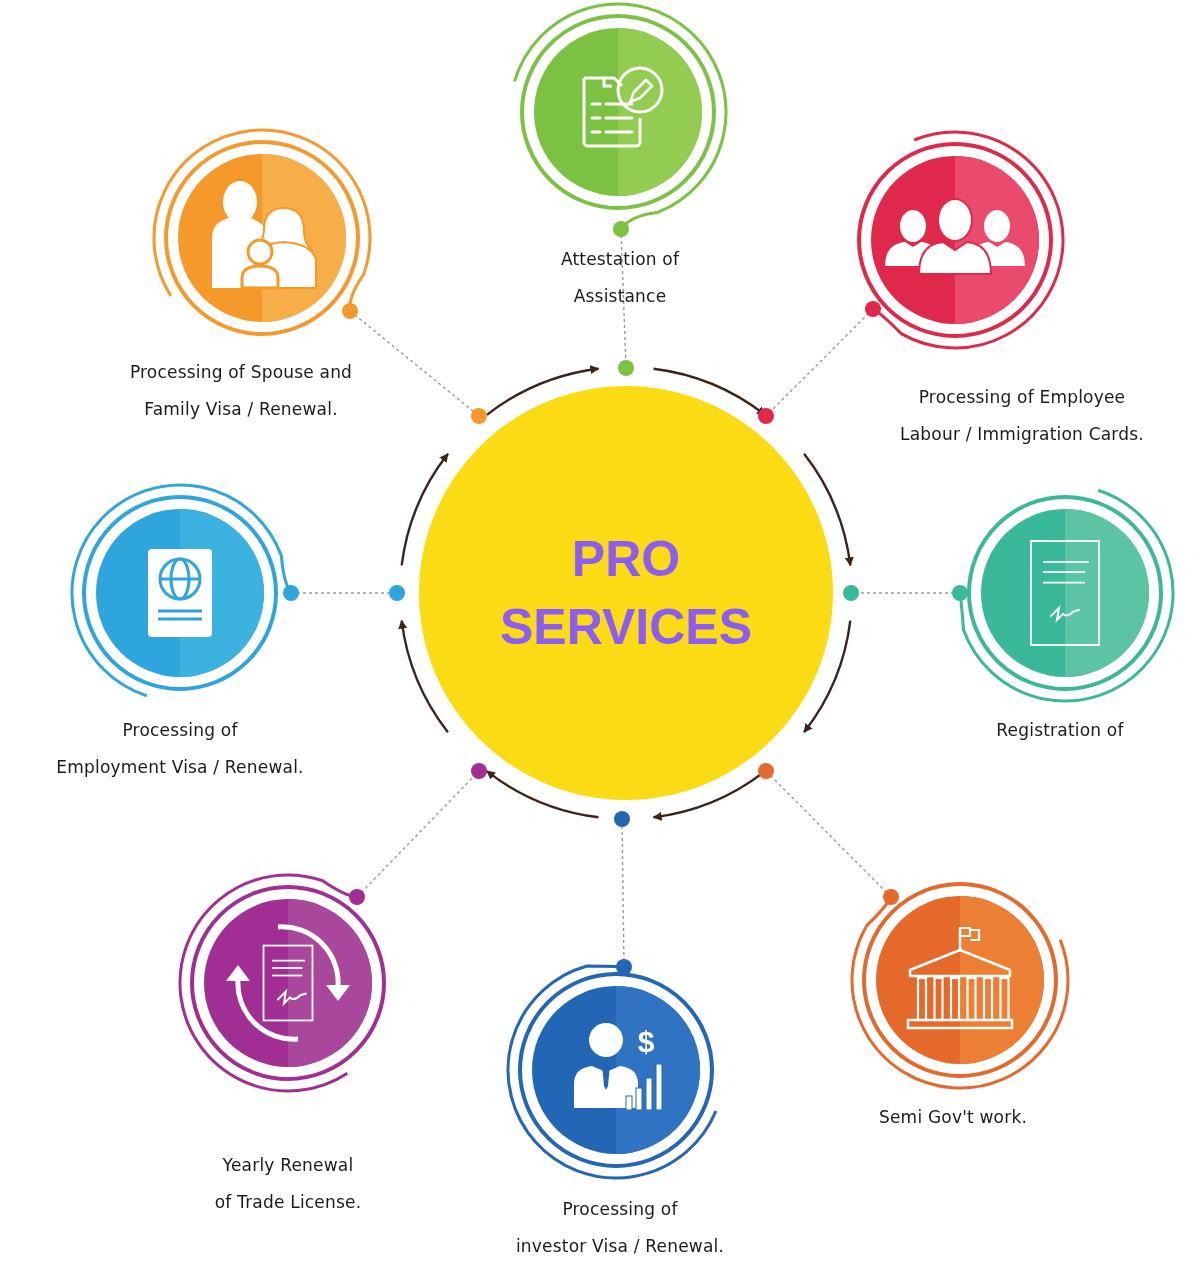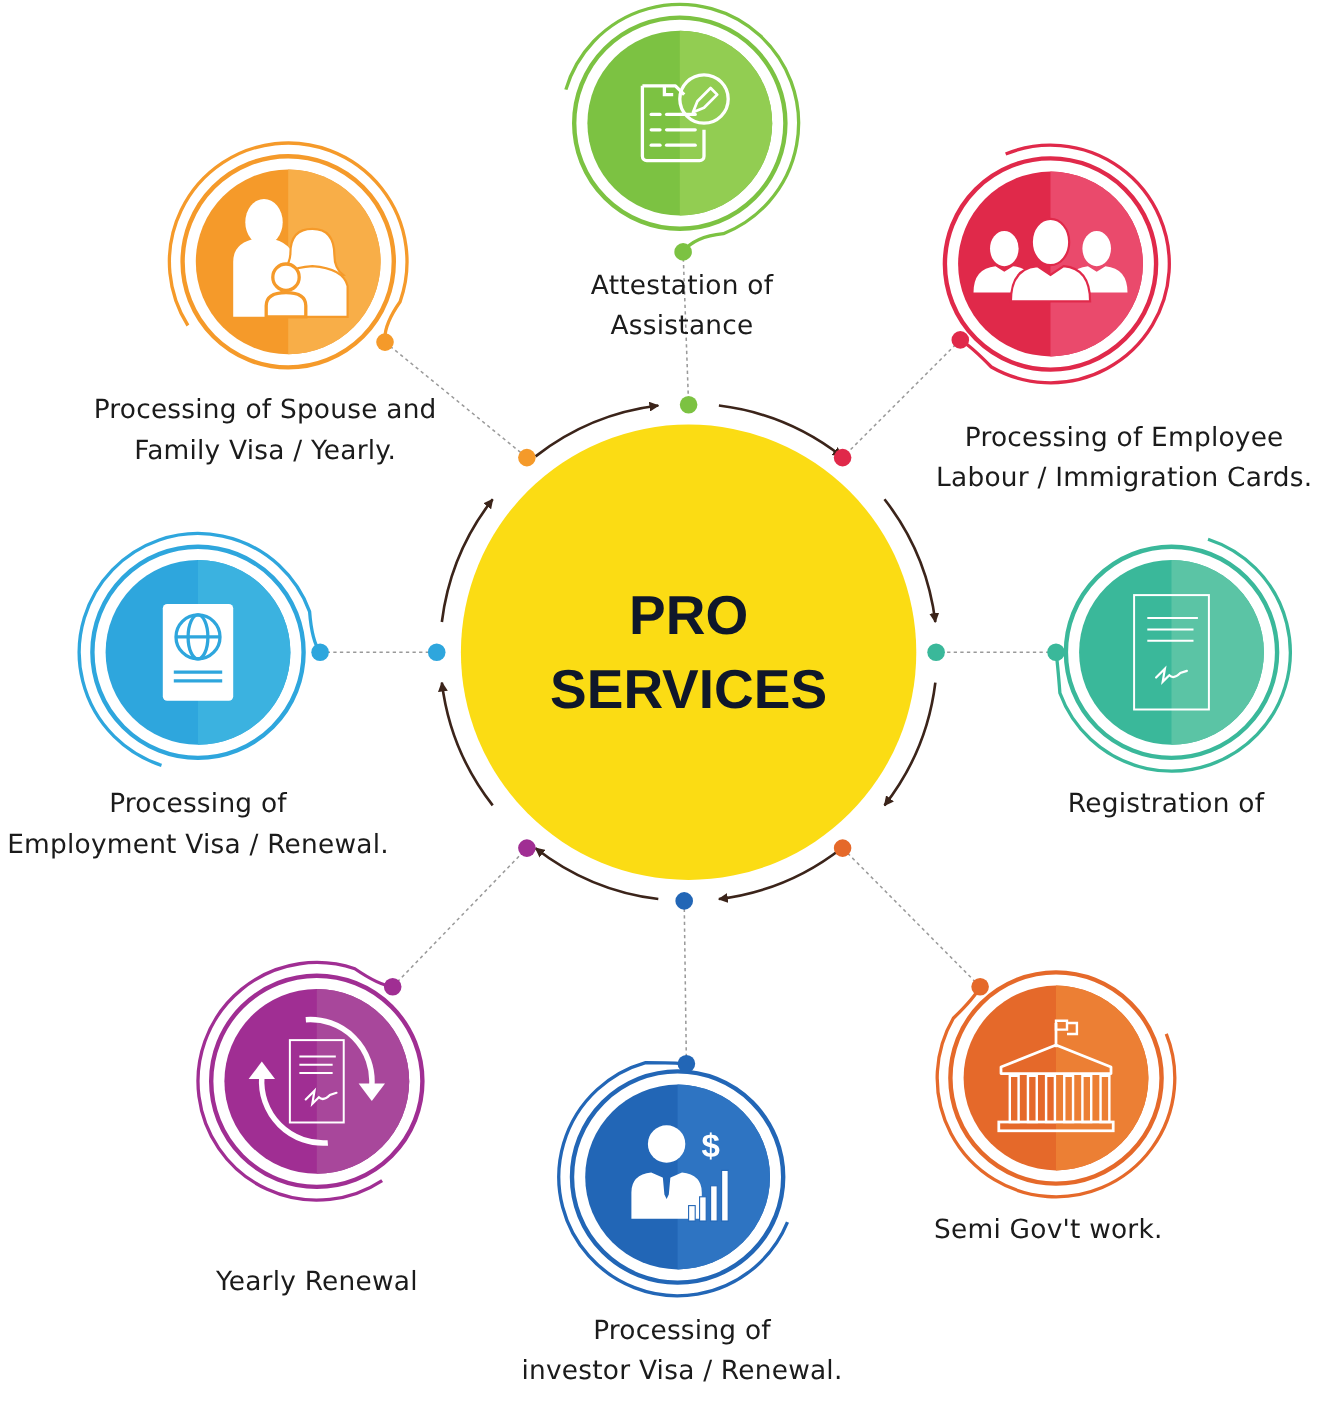--- a/index.html
+++ b/index.html
@@ -1,19 +1,19 @@
 <!DOCTYPE html>
 <html><head>
 <meta charset="utf-8">
 <style>
   html, body { margin:0; padding:0; background:#ffffff; }
   body { width:1200px; height:1275px; position:relative; overflow:hidden;
          font-family:"Liberation Sans", sans-serif; }
   #stage { position:absolute; left:0; top:0; width:1200px; height:1275px; }
-  .label { position:absolute; text-align:center; color:#1b1b1b; font-size:24px;
+  .label { position:absolute; text-align:center; color:#1b1b1b; font-size:17px;
            line-height:37px; white-space:nowrap; transform:translateX(-50%);
            font-family:"DejaVu Sans", sans-serif; letter-spacing:0.2px; }
   .label span { display:block; }
   .center-title { position:absolute; left:626px; top:593px; transform:translate(-50%,-50%);
                   text-align:center; color:#27497c; font-weight:bold;
                   font-family:"Liberation Sans", sans-serif; font-size:50px; line-height:68px; }
   .center-title span { display:block; }
 </style>
 </head>
 <body>
@@ -207,21 +207,21 @@
             <path d="M212,288 v-50 q0,-20 28,-22 q24,2 28,20 v52 z" fill="#ffffff"></path>
             <path d="M284,208 q20,0 20,24 q0,12 8,18 q-14,2 -28,-2 q-14,4 -26,-2 q6,-8 6,-16 q0,-22 20,-22 z" fill="#ffffff" stroke="#f59a2a" stroke-width="2"></path>
             <path d="M256,288 v-30 q0,-14 28,-16 q28,2 32,18 v28 z" fill="#ffffff" stroke="#f59a2a" stroke-width="2"></path>
             <circle cx="260" cy="252" r="12" fill="#ffffff" stroke="#f59a2a" stroke-width="3"></circle>
             <path d="M242,288 v-10 q0,-12 18,-12 q18,0 18,12 v10 z" fill="#ffffff" stroke="#f59a2a" stroke-width="3"></path>
           </g>
         </g>
       </g>
   </svg>
 
-  <div class="center-title" style="color: #0f172a;">
+  <div class="center-title" style="color: #8b5cf6;">
     <span>PRO</span>
     <span>SERVICES</span>
   </div>
 
   
   <div class="label" style="left:620px; top:241px;">
     <span>Attestation of</span>
     <span>Assistance</span>
   </div>
   <div class="label" style="left:1022px; top:354px;margin-top:25px;">
@@ -233,22 +233,23 @@
   </div>
   <div class="label" style="left:953px; top:1099px;">
     <span>Semi Gov't work.</span>
   </div>
   <div class="label" style="left:620px; top:1191px;">
     <span>Processing of</span>
     <span>investor Visa / Renewal.</span>
   </div>
   <div class="label" style="left:288px; top:1099px;margin-top:48px;">
     <span>Yearly Renewal</span>
+    <span>of Trade License.</span>
   </div>
   <div class="label" style="left:180px; top:712px;">
     <span>Processing of</span>
     <span>Employment Visa / Renewal.</span>
   </div>
   <div class="label" style="left:241px; top:354px;">
     <span>Processing of Spouse and</span>
-    <span>Family Visa / Yearly.</span>
+    <span>Family Visa / Renewal.</span>
   </div>
 </div>
 
 </body></html>

